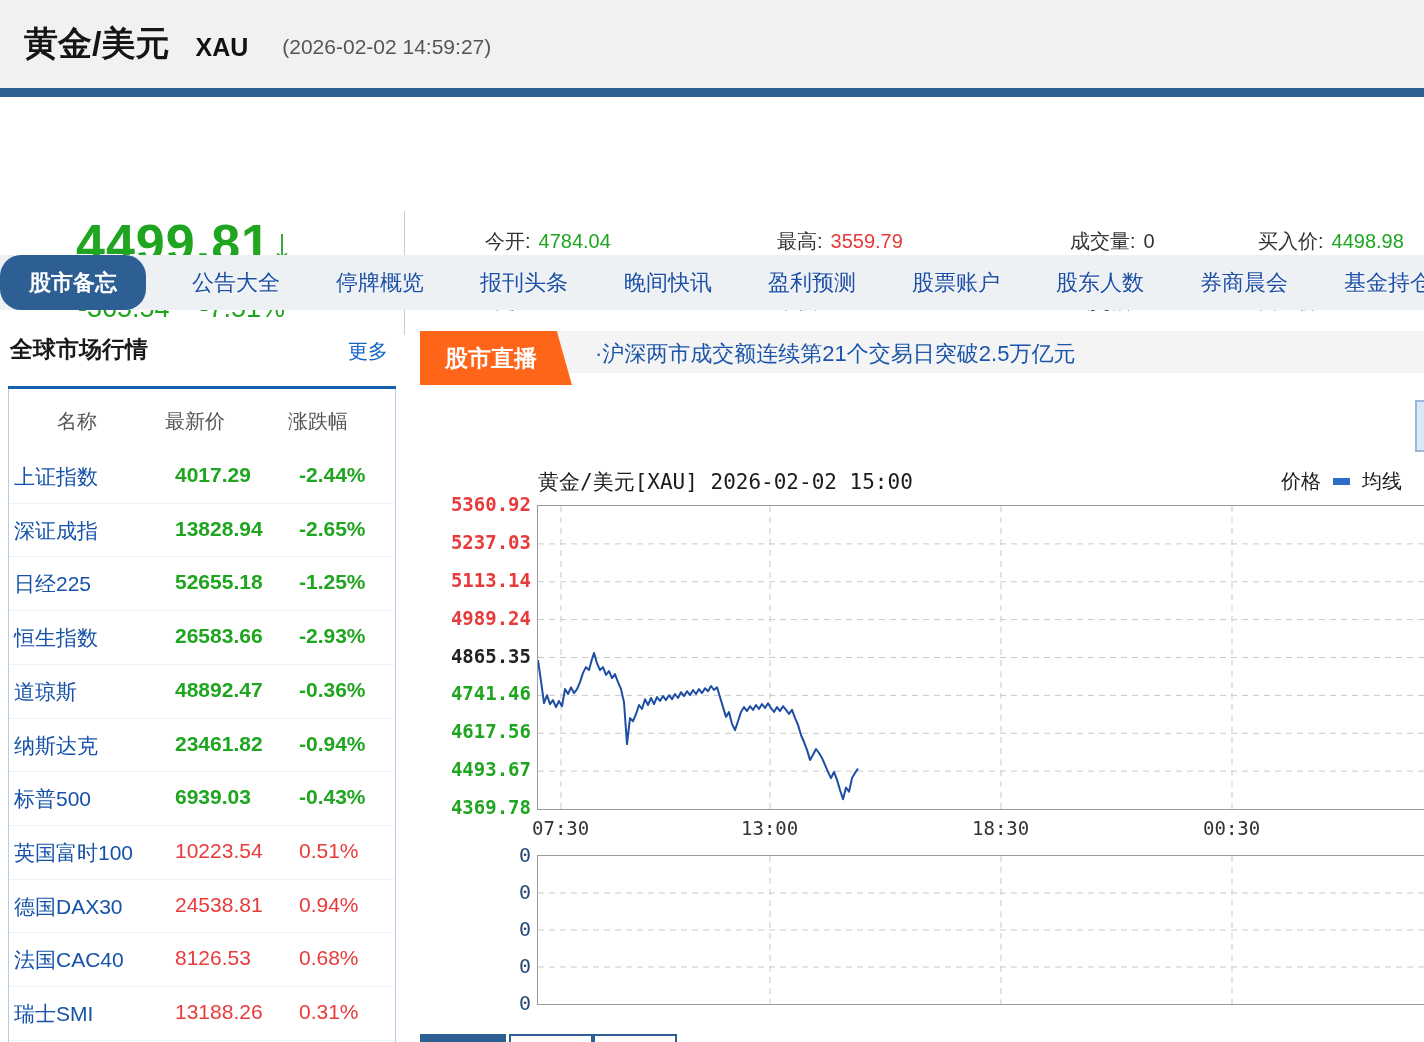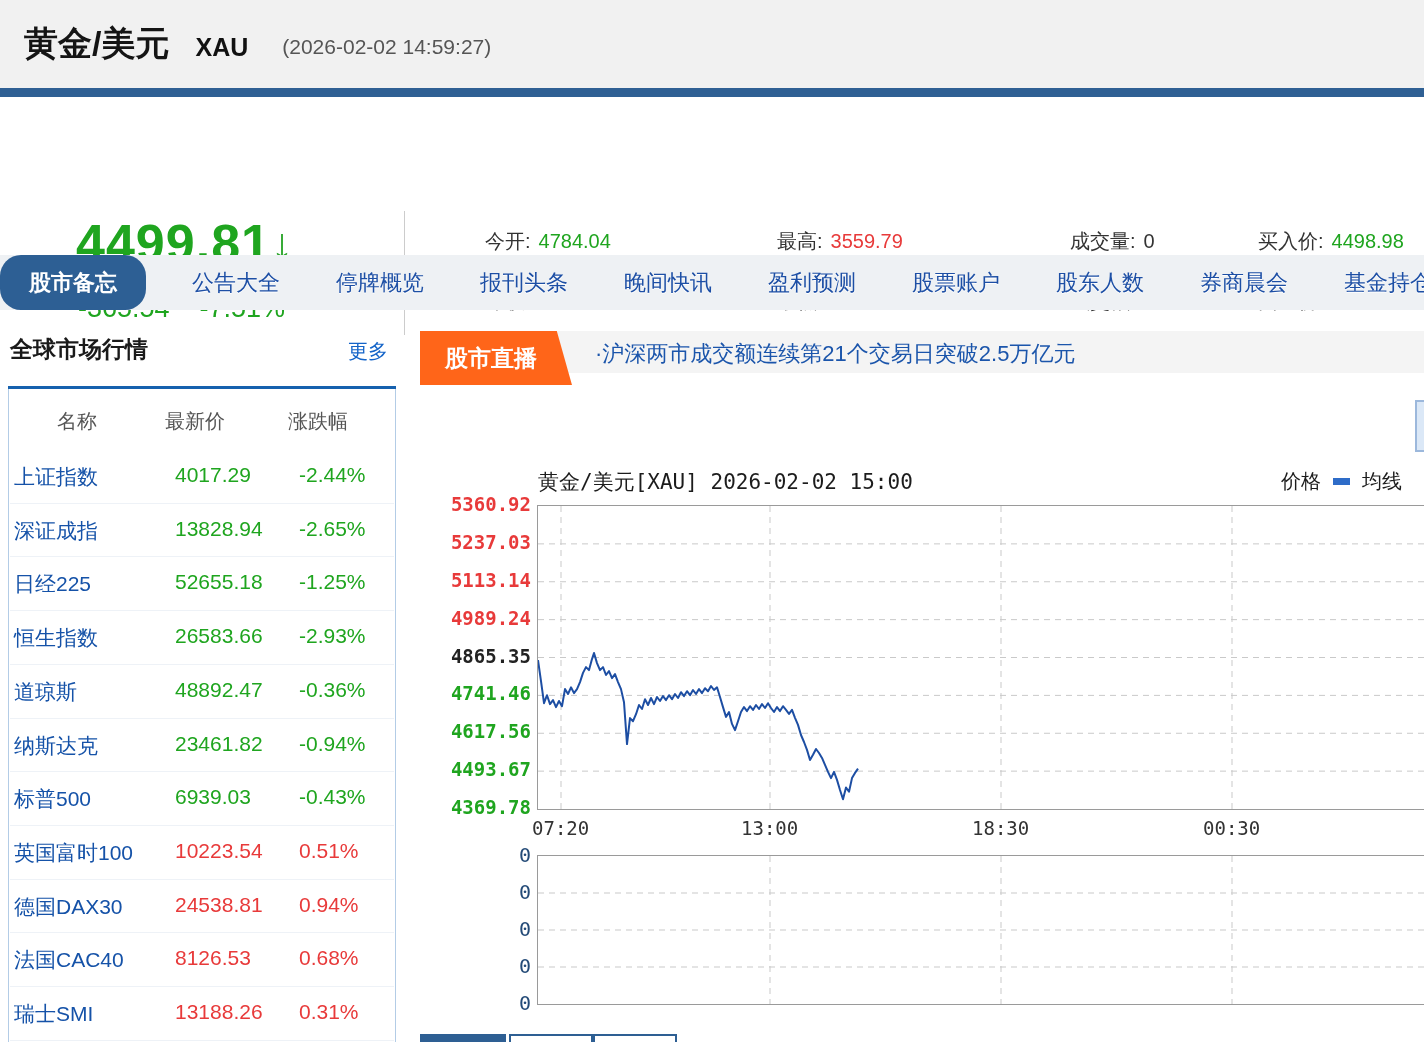--- a/index.html
+++ b/index.html
@@ -16,21 +16,21 @@
 
   
   #quote{left:0;top:97px;width:1424px;height:158px;background:#fff;}
   #big-price{left:76px;top:116px;font-size:52px;font-weight:bold;color:#1fa51f;letter-spacing:1px;}
   #big-arrow{font-size:44px;font-weight:bold;color:#2aa52a;vertical-align:2px;}
   #chg-row{left:78px;top:196px;font-size:27px;color:#1fa51f;}
   #chg-row span{margin-right:30px;}
   #q-divider{left:404px;top:114px;width:1px;height:124px;background:#ccc;}
   .stat{position:absolute;font-size:20px;color:#333;white-space:nowrap;margin-left:40px;}
   .stat b{font-weight:normal;margin-left:8px;}
-  .green{color:#1fa51f;} .red{color:#e83a3a;} .dark{color:#333;}
+  .green{color:#1fa51f;font-weight:bold;} .red{color:#e83a3a;} .dark{color:#333;}
 
   
   #nav{left:0;top:255px;width:1424px;height:55px;background:#eef1f4;display:flex;align-items:stretch;overflow:hidden;}
   .nav-tab{width:146px;background:#2d5f94;color:#fff;font-size:22px;font-weight:bold;
            display:flex;align-items:center;justify-content:center;flex:none;border-radius:21px;}
   .nav-spacer{width:18px;flex:none;}
   .nav-item{width:144px;flex:none;display:flex;align-items:center;justify-content:center;
             font-size:22px;color:#1d4fa5;text-shadow:0 1px 0 #fff;cursor:pointer;white-space:nowrap;}
 
   
@@ -239,21 +239,21 @@
         <line x1="0" y1="227.25" x2="887" y2="227.25" stroke="#c9c9c9" stroke-width="1" stroke-dasharray="6 5"></line>
         <line x1="0" y1="265.125" x2="887" y2="265.125" stroke="#c9c9c9" stroke-width="1" stroke-dasharray="6 5"></line>
         <line x1="23" y1="0" x2="23" y2="303" stroke="#c9c9c9" stroke-width="1" stroke-dasharray="6 5"></line>
         <line x1="232" y1="0" x2="232" y2="303" stroke="#c9c9c9" stroke-width="1" stroke-dasharray="6 5"></line>
         <line x1="463" y1="0" x2="463" y2="303" stroke="#c9c9c9" stroke-width="1" stroke-dasharray="6 5"></line>
         <line x1="694" y1="0" x2="694" y2="303" stroke="#c9c9c9" stroke-width="1" stroke-dasharray="6 5"></line>
         <polyline points="0,154.1 3,175.1 6,197.2 9,189.2 12,198.1 15,194.1 18,201.1 21,195.0 24,200.2 27,183.1 30,188.0 33,181.3 36,187.1 39,183.1 42,176.1 45,166.9 48,161.1 51,164.1 54,153.1 56,147.0 59,157.1 62,164.1 65,161.1 68,169.0 71,165.1 74,172.1 77,168.1 80,176.1 83,183.1 86,196.2 89,238.1 92,212.1 95,215.2 98,208.2 101,199.0 104,203.0 107,193.2 110,199.0 113,192.0 116,198.1 119,191.0 122,195.0 125,190.1 128,194.1 131,189.2 134,193.2 137,188.0 140,192.0 143,186.2 146,190.1 149,185.2 152,189.2 155,184.0 158,188.0 161,183.1 164,187.1 167,182.2 170,185.2 173,180.0 176,184.0 179,181.3 182,191.0 185,201.1 188,210.9 191,206.0 194,217.9 197,224.1 200,215.2 203,206.0 206,201.1 209,205.1 212,200.2 215,203.9 218,199.0 221,203.0 224,198.1 227,202.0 230,197.2 233,202.0 236,206.0 239,201.1 242,205.1 245,200.2 248,203.9 251,207.9 254,203.9 257,211.8 260,218.9 263,229.0 266,236.0 269,243.9 272,254.0 275,248.8 278,243.0 281,247.0 284,251.9 287,258.9 290,265.9 293,272.1 296,265.9 299,273.9 302,284.0 305,293.2 308,281.5 311,285.8 314,272.1 317,266.9 320,262.6" fill="none" stroke="#1d4ea3" stroke-width="2" stroke-linejoin="round"></polyline>
       </svg>
   </div>
   <div id="xlabs">
-      <div class="xlab" style="left: 532px; top: 817px;">07:20</div>
+      <div class="xlab" style="left: 532px; top: 817px;">07:30</div>
       <div class="xlab" style="left: 741px; top: 817px;">13:00</div>
       <div class="xlab" style="left: 972px; top: 817px;">18:30</div>
       <div class="xlab" style="left: 1203px; top: 817px;">00:30</div>
     </div>
 
   <div id="vlabs">
       <div class="vlab" style="left: 421px; top: 843px;">0</div>
       <div class="vlab" style="left: 421px; top: 880px;">0</div>
       <div class="vlab" style="left: 421px; top: 917px;">0</div>
       <div class="vlab" style="left: 421px; top: 954px;">0</div>

